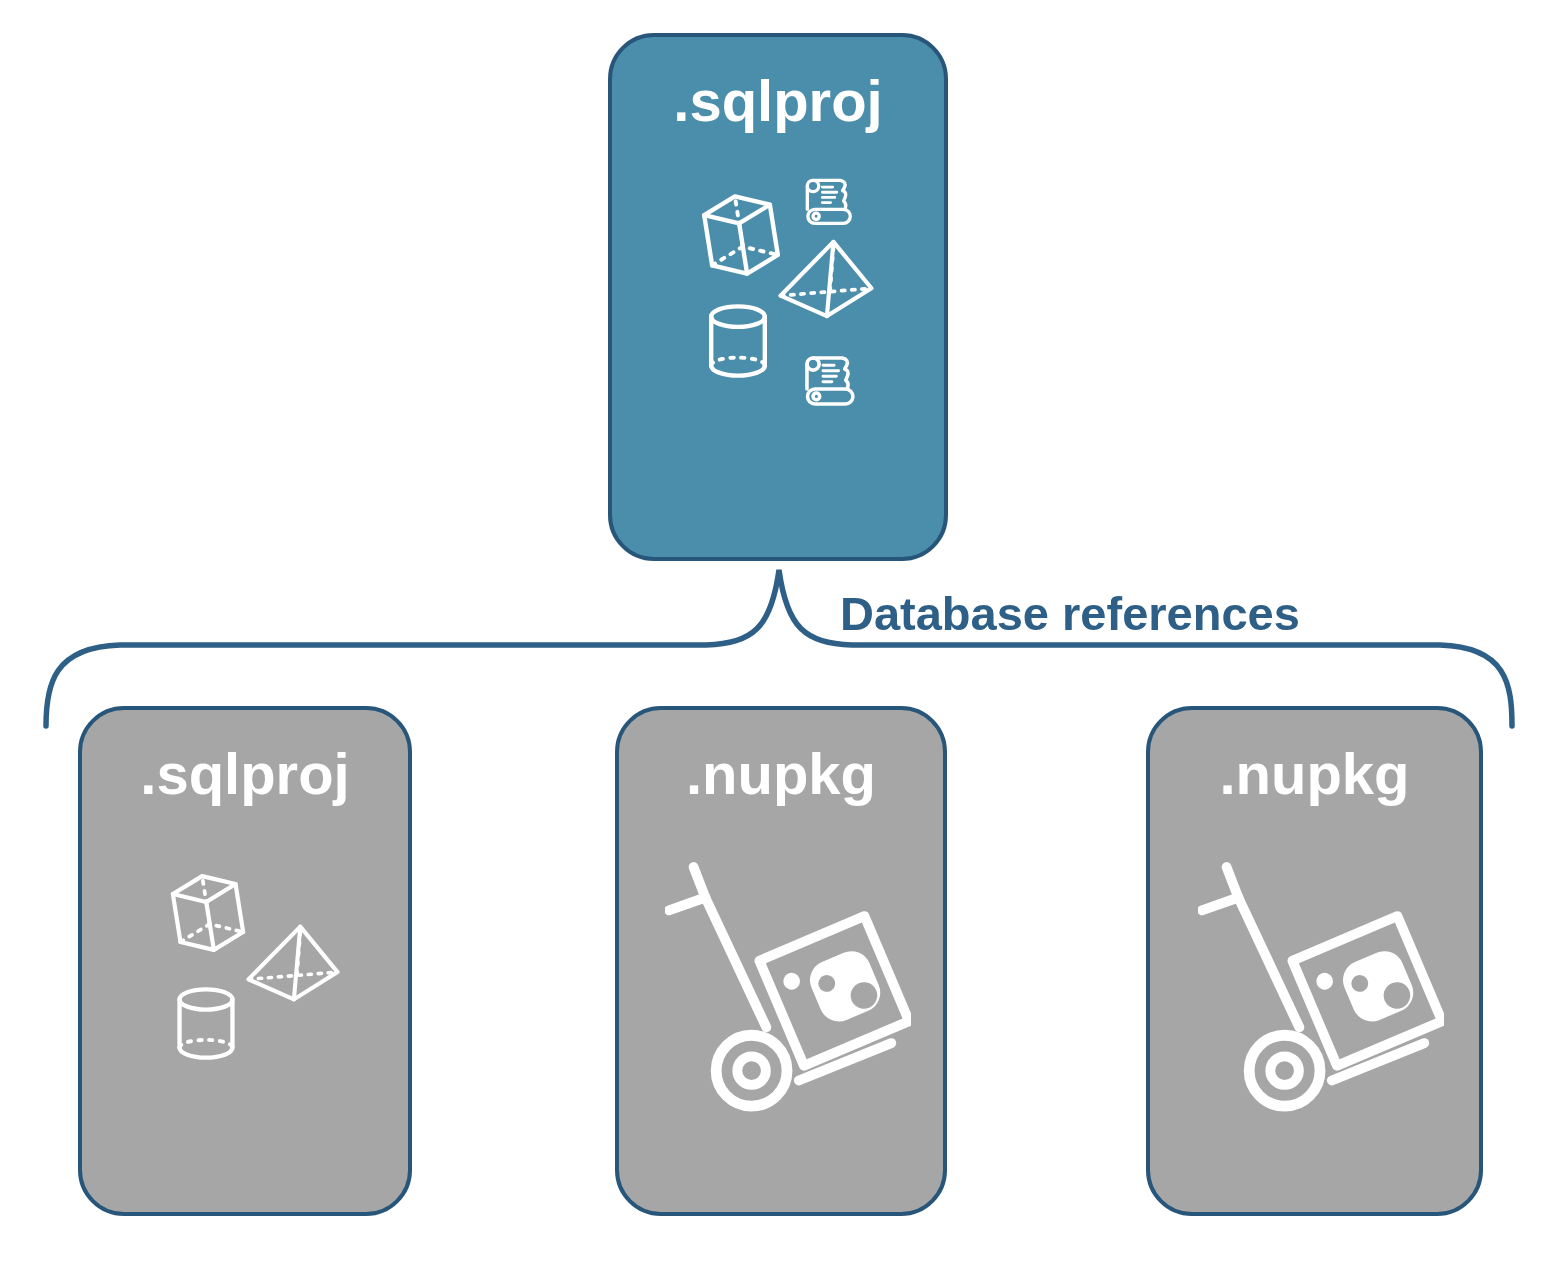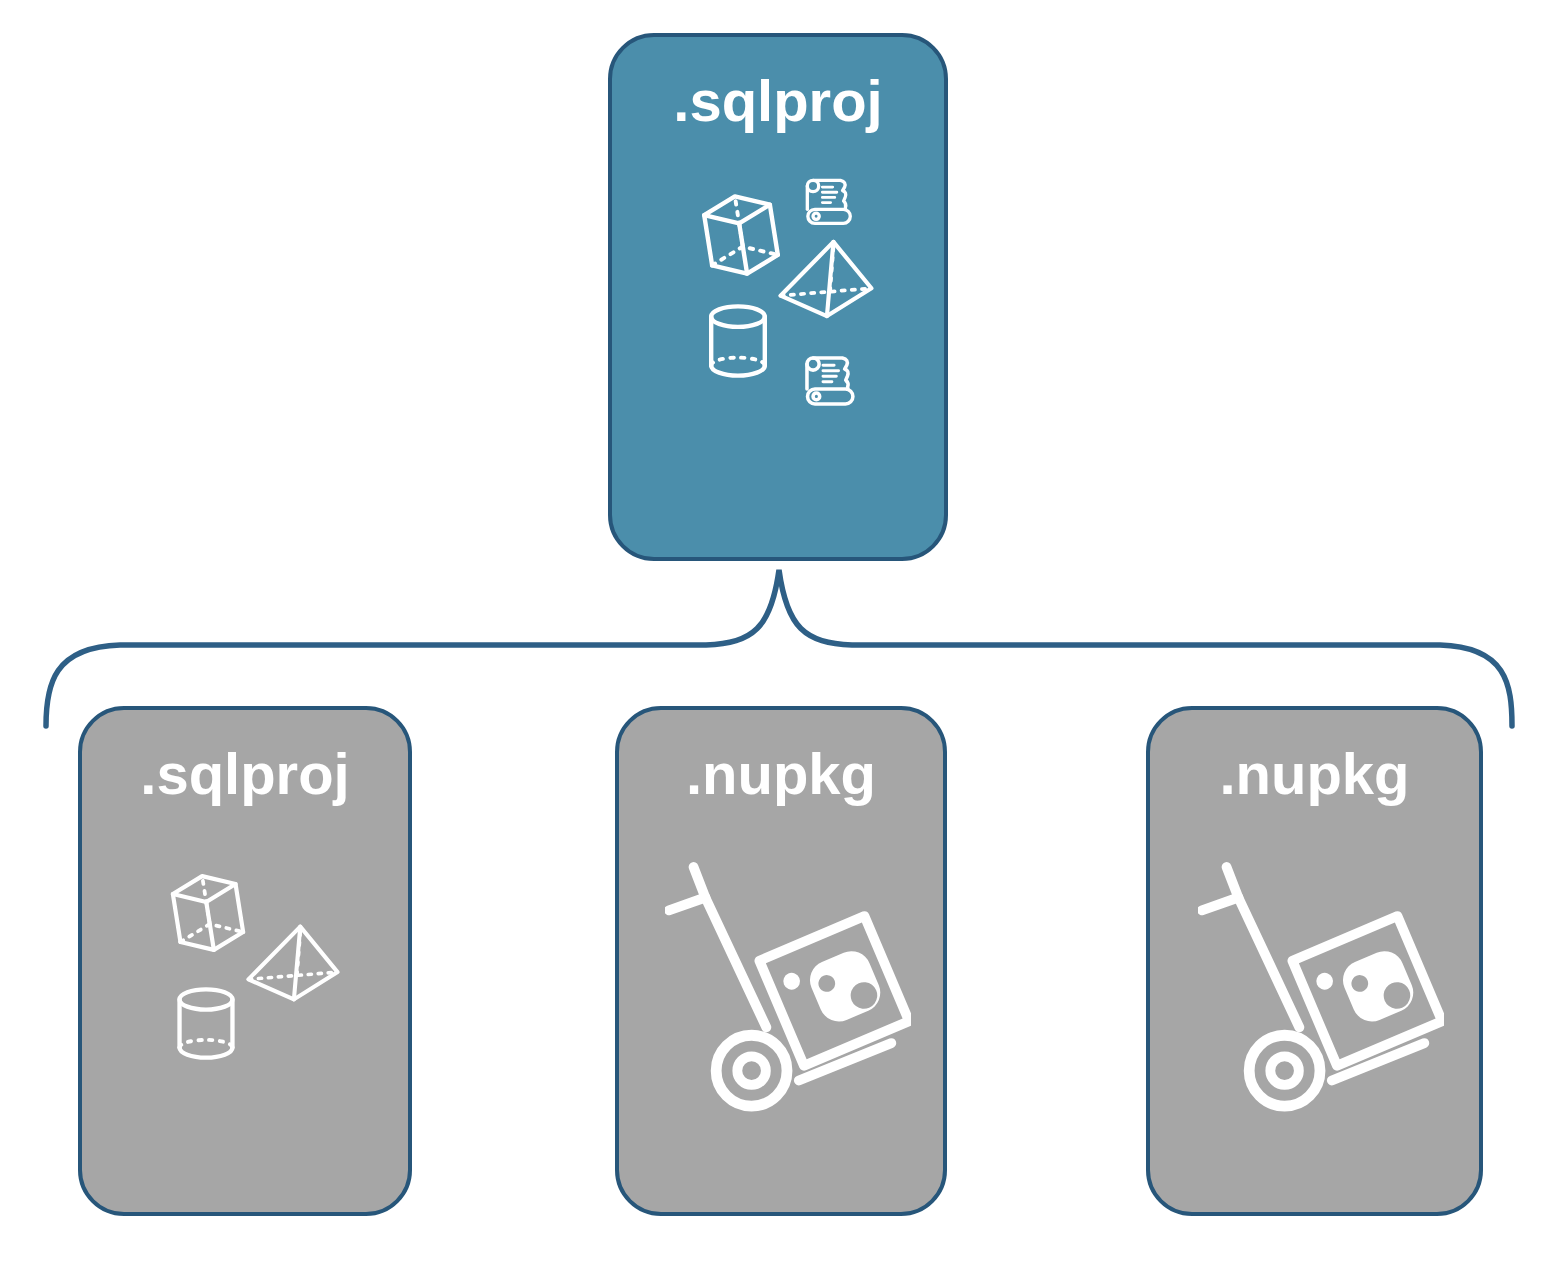--- a/index.html
+++ b/index.html
@@ -104,20 +104,21 @@
         </g>
       </svg>
     </div>
   </div>
 
   <svg class="brace" viewBox="0 0 1566 185">
     <path d="M46 170 C46 128, 54 91, 120 89 L706 89 C753 87, 771 72, 779 14
              C787 72, 805 87, 852 89 L1440 89 C1506 91, 1512 128, 1512 170"></path>
   </svg>
 
+  <div class="connector-label">Database references</div>
 
   <div class="box child" style="left:78px;top:706px;width:334px;height:510px;">
     <div class="box-title">.sqlproj</div>
 
     <div class="icon" style="left:84px;top:160px;width:84px;height:86px;transform:rotate(-9deg);">
       <svg viewBox="0 0 90 92">
         <g class="white-stroke" stroke-width="4.5">
           <path d="M45 6 L79 20 L45 34 L11 20 Z"></path>
           <path d="M11 20 V72 M79 20 V72 M45 34 V86"></path>
           <path d="M11 72 L45 86 L79 72"></path>

